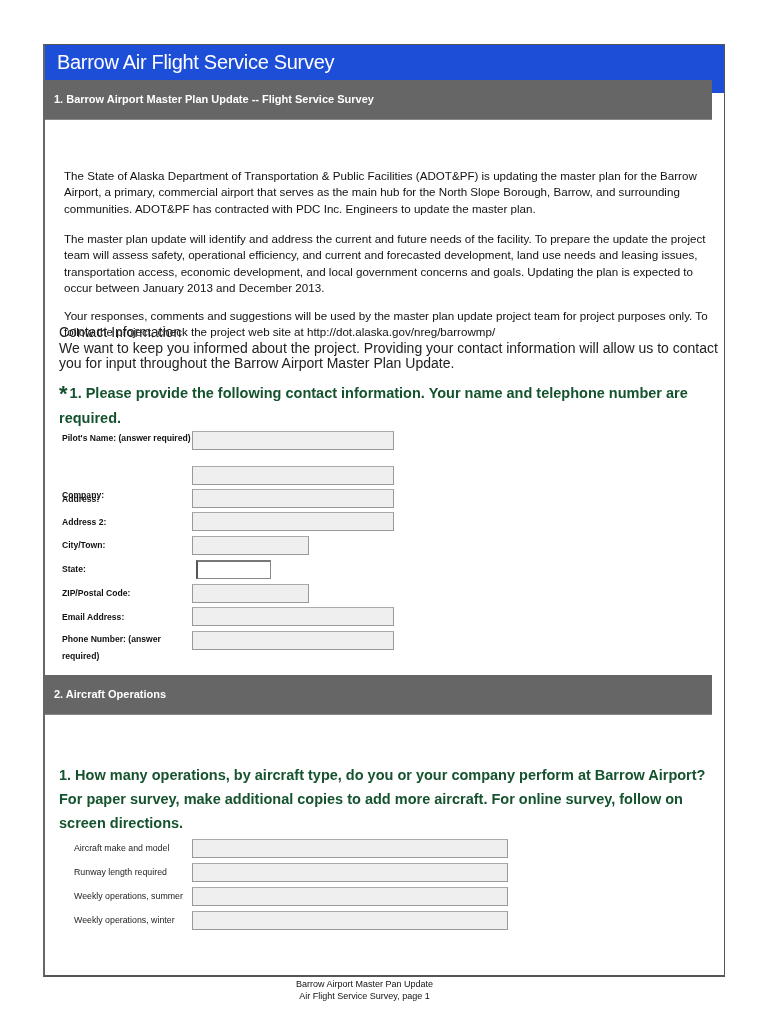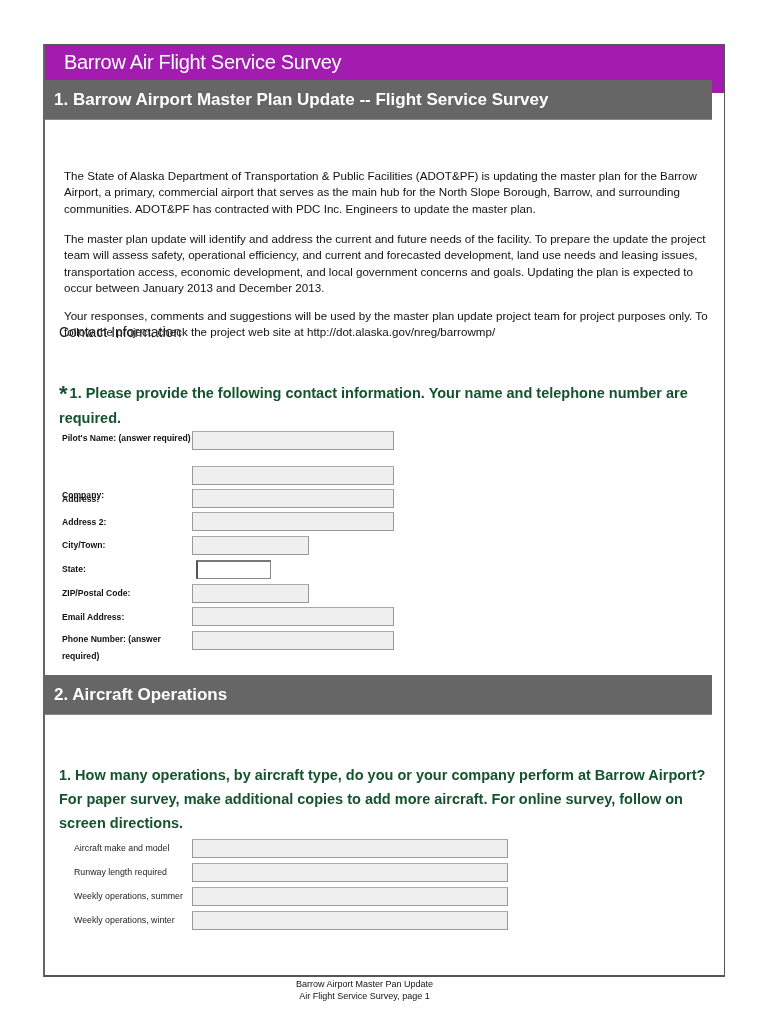--- a/index.html
+++ b/index.html
@@ -1,19 +1,19 @@
 <!DOCTYPE html>
 <html><head>
 <meta charset="utf-8">
 <style>
   html, body { margin:0; padding:0; background:#ffffff; }
   body { width:770px; height:1024px; position:relative; overflow:hidden; font-family:"Liberation Sans", sans-serif; color:#111; }
   .page { position:absolute; left:43px; top:44px; width:682px; height:933px; border:1px solid #555; border-bottom:2px solid #555; border-left:2px solid #666; box-sizing:border-box; background:#fff; }
-  .titlebar { position:absolute; left:0; top:0; right:0; height:48px; background:#a21caf; color:#fff; font-size:20px; line-height:35px; padding-left:19px; letter-spacing:-0.3px; }
-  .sectionbar { position:absolute; left:0; right:12px; height:39px; background:#666666; color:#fff; font-weight:bold; font-size:17px; line-height:39px; padding-left:9px; border-bottom:1px solid #888; }
+  .titlebar { position:absolute; left:0; top:0; right:0; height:48px; background:#1d4ed8; color:#fff; font-size:20px; line-height:35px; padding-left:12px; letter-spacing:-0.3px; }
+  .sectionbar { position:absolute; left:0; right:12px; height:39px; background:#666666; color:#fff; font-weight:bold; font-size:11px; line-height:39px; padding-left:9px; border-bottom:1px solid #888; }
   .para { position:absolute; left:19px; width:655px; font-size:11.6px; line-height:16.3px; color:#111;margin-top:29px; }
   .small { position:absolute; left:14px; width:660px; font-size:14px; line-height:15px; color:#222; }
   .qtitle { position:absolute; left:14px; width:660px; font-weight:bold; font-size:14.5px; line-height:24px; color:#14532d; }
   .qtitle .star { font-size:22px; vertical-align:-3px; margin-right:2px; }
   .flabel { position:absolute; left:17px; width:130px; font-weight:bold; font-size:8.6px; line-height:17px; color:#111; }
   .alabel { position:absolute; left:17px; width:140px; font-size:8.8px; line-height:17px; color:#222;margin-left:12px; }
   .inbox { position:absolute; height:19px; background:#efefef; border:1px solid #999; box-sizing:border-box; border-top-color:#aaa; }
   .inbox.white { background:#fff; border:1px solid #888; border-left:2px solid #555; border-top:2px solid #777; }
   .footer { position:absolute; left:0; width:729px; text-align:center; font-size:9px; line-height:11px; color:#111; }
 </style>
@@ -24,20 +24,21 @@
 
   <div class="titlebar">Barrow Air Flight Service Survey</div>
 
   <div class="sectionbar" style="top:35px;">1. Barrow Airport Master Plan Update -- Flight Service Survey</div>
 
   <div class="para" style="top:94px;">The State of Alaska Department of Transportation &amp; Public Facilities (ADOT&amp;PF) is updating the master plan for the Barrow Airport, a primary, commercial airport that serves as the main hub for the North Slope Borough, Barrow, and surrounding communities. ADOT&amp;PF has contracted with PDC Inc. Engineers to update the master plan.</div>
   <div class="para" style="top:157px;">The master plan update will identify and address the current and future needs of the facility. To prepare the update the project team will assess safety, operational efficiency, and current and forecasted development, land use needs and leasing issues, transportation access, economic development, and local government concerns and goals. Updating the plan is expected to occur between January 2013 and December 2013.</div>
   <div class="para" style="top:234px;">Your responses, comments and suggestions will be used by the master plan update project team for project purposes only. To follow the project, check the project web site at http://dot.alaska.gov/nreg/barrowmp/</div>
 
   <div class="small" style="top:280px;">Contact Information</div>
+  <div class="small" style="top:296px;">We want to keep you informed about the project. Providing your contact information will allow us to contact you for input throughout the Barrow Airport Master Plan Update.</div>
 
   <div class="qtitle" style="top:336px;">
     <span class="star">*</span><span>1. Please provide the following contact information. Your name and telephone number are required.</span>
   </div>
 
   <div class="flabel" style="top:385px;">Pilot's Name: (answer required)</div>
   <div class="inbox" style="left:147px; top:386px; width:202px;"></div>
 
   <div class="flabel" style="top:442px;">Company:</div>
   <div class="inbox" style="left:147px; top:421px; width:202px;"></div>

